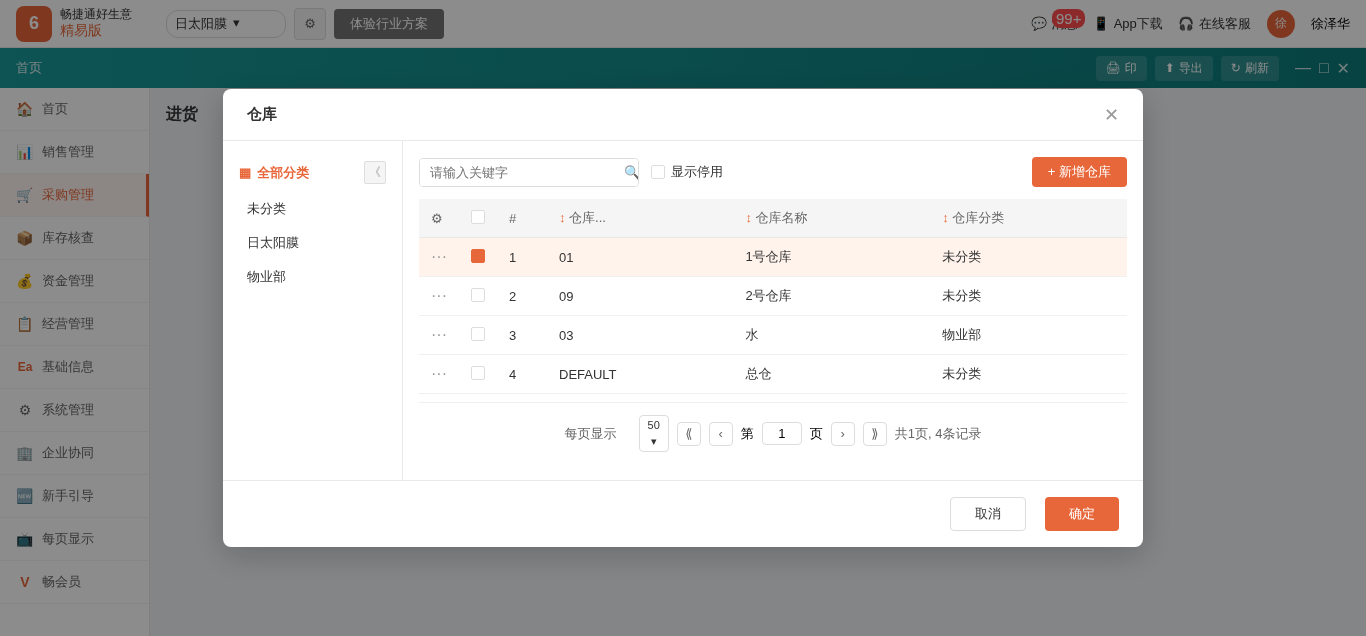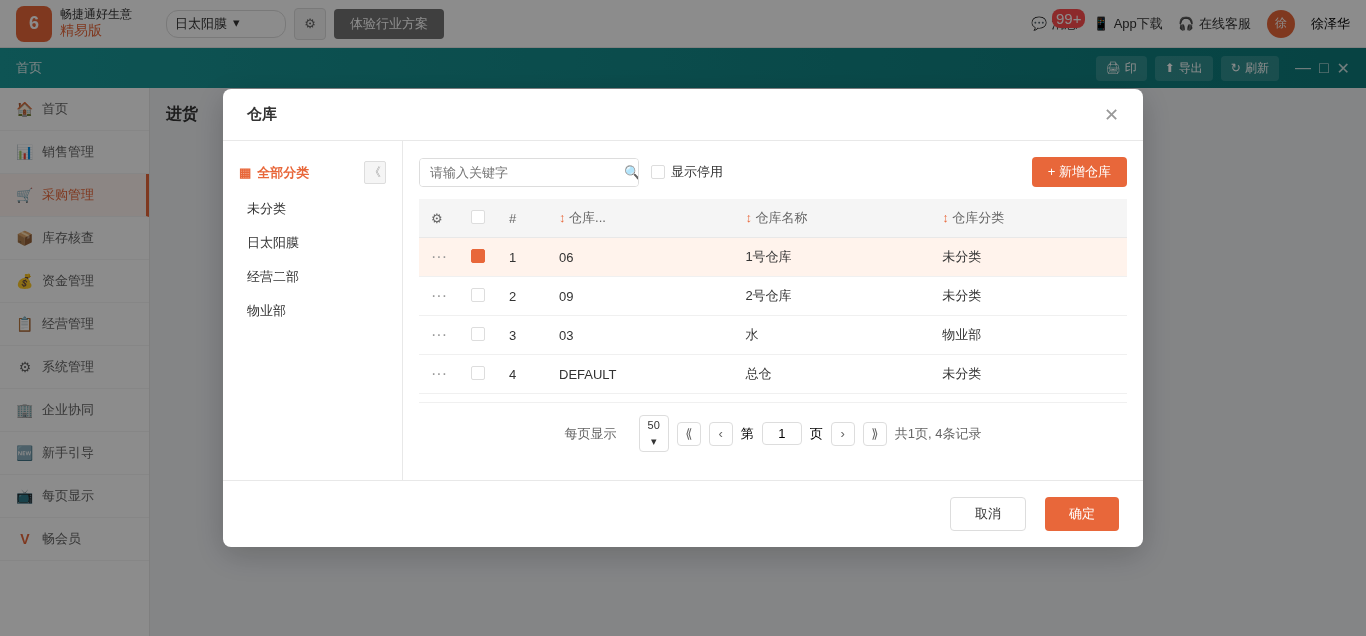--- a/index.html
+++ b/index.html
@@ -374,20 +374,24 @@
     </div>
     <div class="sidebar-item">
       <span class="sidebar-icon">💰</span>
       <span>资金管理</span>
     </div>
     <div class="sidebar-item">
       <span class="sidebar-icon">📋</span>
       <span>经营管理</span>
     </div>
     <div class="sidebar-item">
+      <span class="sidebar-icon" style="font-size:12px;font-weight:bold;color:#e8673a;">Ea</span>
+      <span>基础信息</span>
+    </div>
+    <div class="sidebar-item">
       <span class="sidebar-icon">⚙</span>
       <span>系统管理</span>
     </div>
     <div class="sidebar-item">
       <span class="sidebar-icon">🏢</span>
       <span>企业协同</span>
     </div>
     <div class="sidebar-item">
       <span class="sidebar-icon">🆕</span>
       <span>新手引导</span>
@@ -418,21 +422,20 @@
     <div class="category-sidebar">
       <div class="category-header">
         <div class="category-title">
           <span>▦</span>
           <span>全部分类</span>
         </div>
         <span class="category-collapse-btn">《</span>
       </div>
       <div class="category-item">未分类</div>
       <div class="category-item">日太阳膜</div>
-      <div class="category-item">经营二部</div>
       <div class="category-item">物业部</div>
     </div>
 
     <div class="modal-main">
       <div class="modal-toolbar">
         <div class="search-box">
           <input class="search-input" type="text" placeholder="请输入关键字" style="">
           <button class="search-icon-btn">🔍</button>
         </div>
         <label class="show-disabled">
@@ -464,21 +467,21 @@
           </thead>
           <tbody id="table-body">
           <tr class="selected">
     <td style="text-align:center;">
       <span class="row-actions">···</span>
     </td>
     <td style="text-align:center;">
       <span class="checkbox-square" style="background:#e8673a; border-color:#e8673a;"></span>
     </td>
     <td>1</td>
-    <td>06</td>
+    <td>01</td>
     <td>1号仓库</td>
     <td>未分类</td>
   </tr>
               <tr>
     <td style="text-align:center;">
       <span class="row-actions">···</span>
     </td>
     <td style="text-align:center;">
       <span class="checkbox-square" style=""></span>
     </td>

